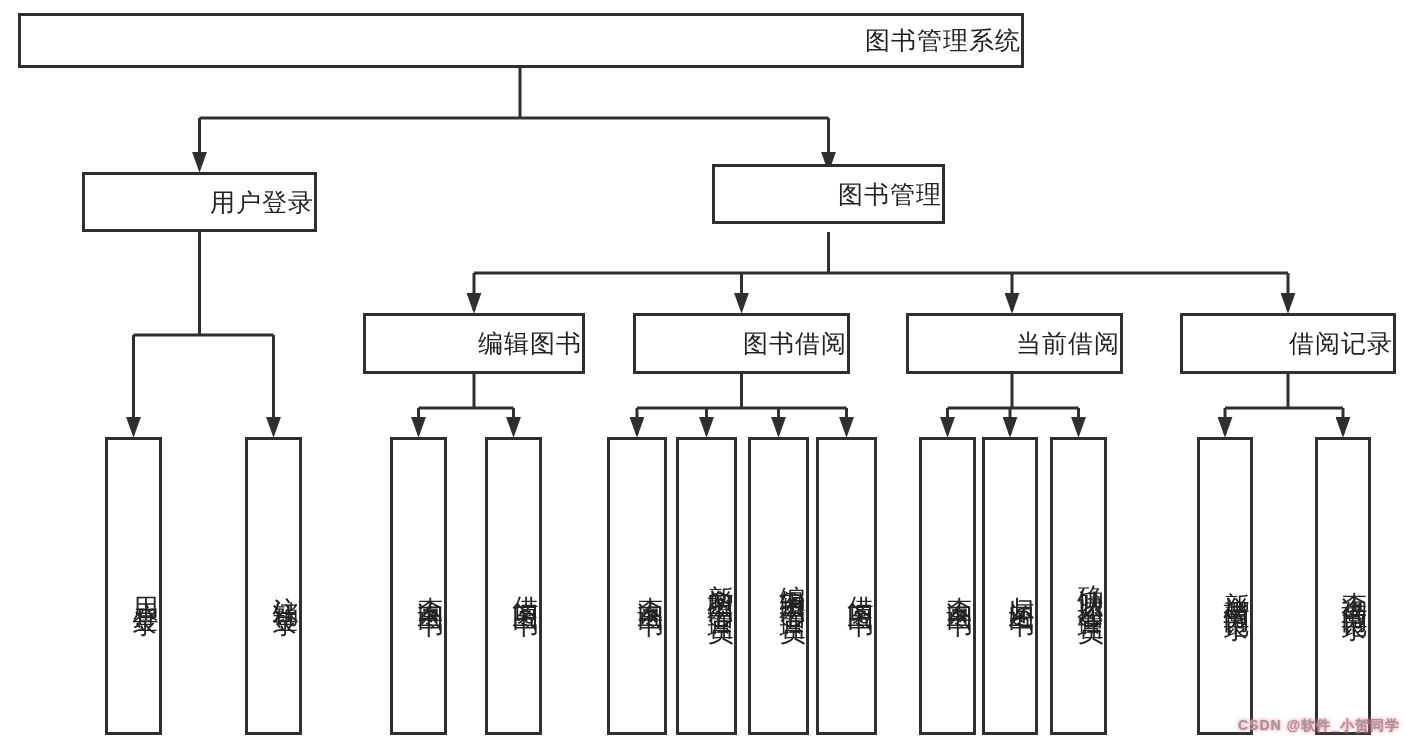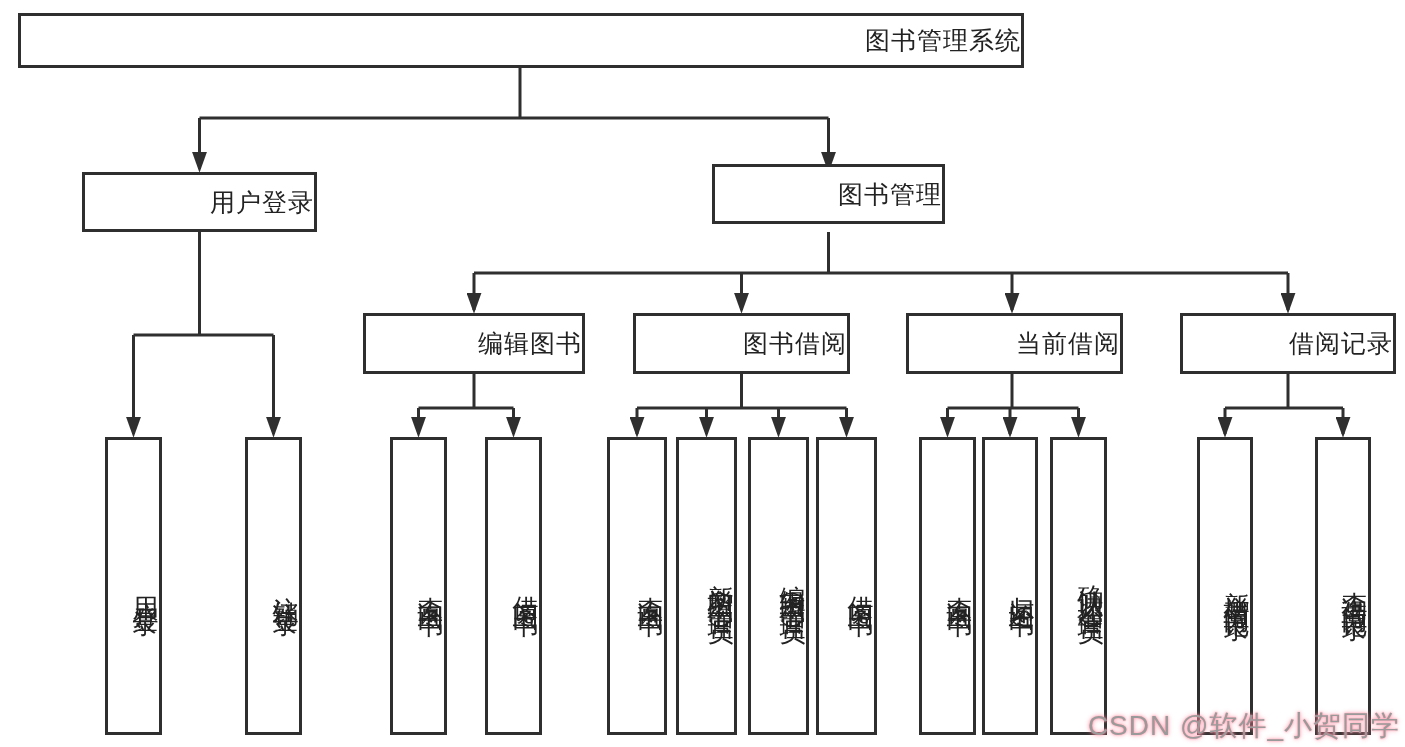--- a/index.html
+++ b/index.html
@@ -23,25 +23,26 @@
     border:3px solid var(--line);
     display:flex;align-items:center;justify-content:flex-end;
     color:var(--text);font-size:25px;letter-spacing:1px;
     white-space:nowrap;
   }
   .node.leaf span{
     writing-mode:vertical-rl;text-orientation:mixed;
     letter-spacing:5px;line-height:1;font-size:26px;
   }
   .watermark{
-    position:absolute;right:5px;bottom:2px;
-    font-size:28px;letter-spacing:1px;
+    position:absolute;right:5px;bottom:12px;
+    font-size:14px;letter-spacing:1px;
     color:var(--watermark-gray);
     text-shadow:0 0 5px var(--watermark-pink),0 0 2px var(--watermark-pink);
     pointer-events:none;
+    font-weight:bold;
   }
 </style>
 </head>
 <body>
 
 <div class="stage">
 
   <svg class="connectors" viewBox="0 0 1405 747" xmlns="http://www.w3.org/2000/svg">
     <defs>
       <marker id="ah" class="ah" viewBox="0 0 14 10" refX="11.5" refY="5" markerUnits="userSpaceOnUse" markerWidth="21" markerHeight="15" orient="auto">

